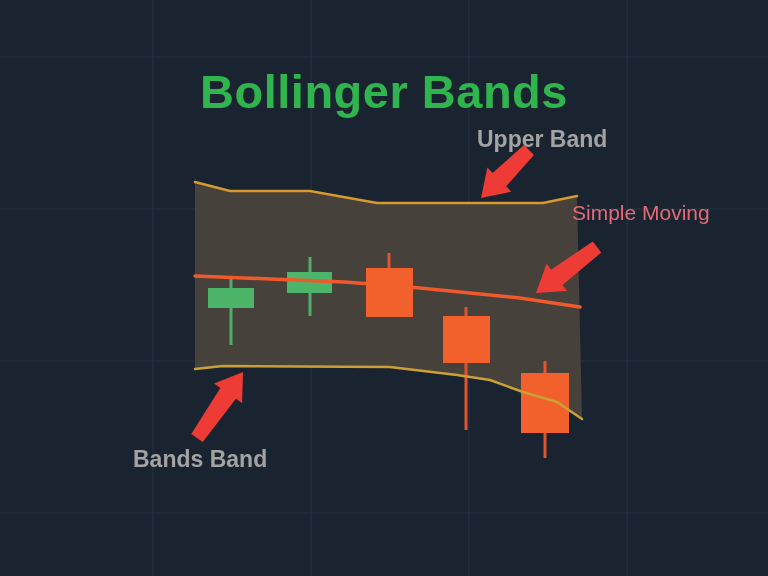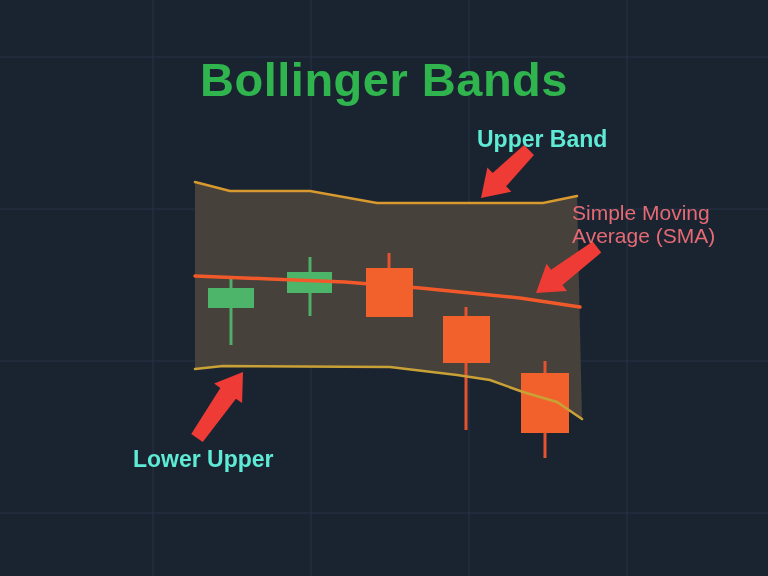--- a/index.html
+++ b/index.html
@@ -6,25 +6,25 @@
   .stage{
     position:relative;
     width:768px;height:576px;
     background:#1a2431;
     overflow:hidden;
     font-family:"Liberation Sans",sans-serif;
   }
   .stage svg{position:absolute;left:0;top:0;}
   .page-title{
     position:absolute;left:0;right:0;top:52px;
-    margin:0;text-align:center;
+    margin:12px;text-align:center;
     font-size:47px;font-weight:bold;letter-spacing:0.5px;
     color:#2fb44e;
   }
-  .ann-label{position:absolute;font-weight:bold;font-size:23px;color:#5eead4;}
+  .ann-label{position:absolute;font-weight:bold;font-size:23px;color:#a3a3a3;}
   .ann-label.upper{left:477px;top:126px;}
   .ann-label.lower{left:133px;top:446px;}
   .ann-label.sma{
     left:572px;top:201px;width:176px;
     font-weight:normal;font-size:21px;line-height:23px;
     text-align:left;color:#e56a74;
   }
 </style>
 </head>
 <body>
@@ -57,17 +57,16 @@
       <path d="M0,-7 L50.40026177965622,-9.5 L50.40026177965622,-17 L76.40026177965622,0 L50.40026177965622,17 L50.40026177965622,9.5 L0,7 Z" fill="#ee3b35" transform="translate(597,247) rotate(142.98011374516852)"></path>
       <path d="M0,-7 L54.448741444475075,-9.5 L54.448741444475075,-17 L80.44874144447508,0 L54.448741444475075,17 L54.448741444475075,9.5 L0,7 Z" fill="#ee3b35" transform="translate(197,438) rotate(-55.12467165539782)"></path>
     </svg>
 
   <h1 class="page-title">Bollinger Bands</h1>
 
   <div class="ann-label upper">Upper Band</div>
 
   <div class="ann-label sma">
     <div>Simple Moving</div>
-    <div>Average (SMA)</div>
   </div>
 
-  <div class="ann-label lower">Lower Upper</div>
+  <div class="ann-label lower">Bands Band</div>
 </div>
 
 </body></html>

